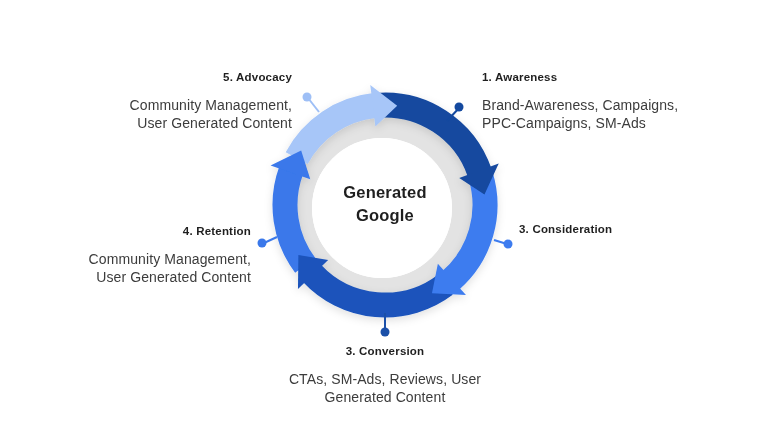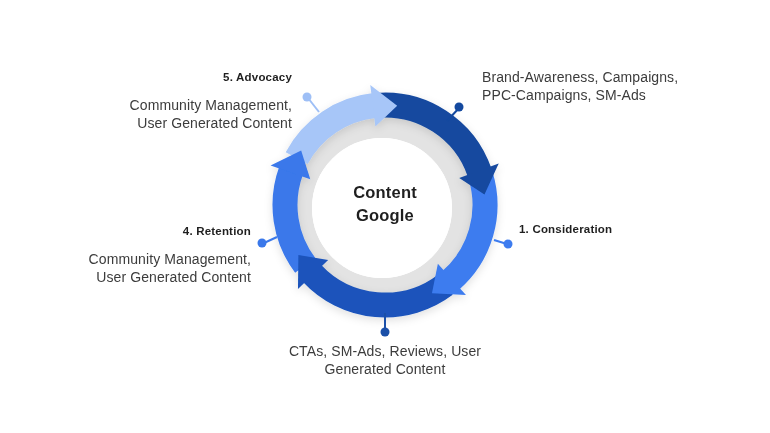--- a/index.html
+++ b/index.html
@@ -63,34 +63,36 @@
         <line x1="385" y1="313" x2="385" y2="331" stroke="#1A4FA8" stroke-width="2"></line>
         <circle cx="385" cy="332" r="4.5" fill="#1A4FA8"></circle>
         <line x1="277" y1="237" x2="264" y2="243" stroke="#3A78EA" stroke-width="2"></line>
         <circle cx="262" cy="243" r="4.5" fill="#3A78EA"></circle>
         <line x1="319" y1="112" x2="308" y2="98" stroke="#9EBFF6" stroke-width="2"></line>
         <circle cx="307" cy="97" r="4.5" fill="#9EBFF6"></circle>
       </g>
   </svg>
 
   <div class="center-label">
-    <div>Content</div>
+    <div>Generated</div>
     <div>Google</div>
   </div>
 
   <div class="stage stage-awareness">
+    <h3>1. Awareness</h3>
     <div class="details">Brand-Awareness, Campaigns,
 PPC-Campaigns, SM-Ads</div>
   </div>
 
   <div class="stage stage-consideration">
-    <h3>1. Consideration</h3>
+    <h3>3. Consideration</h3>
   </div>
 
   <div class="stage stage-conversion">
+    <h3>3. Conversion</h3>
     <div class="details">CTAs, SM-Ads, Reviews, User
 Generated Content</div>
   </div>
 
   <div class="stage stage-retention">
     <h3>4. Retention</h3>
     <div class="details">Community Management,
 User Generated Content</div>
   </div>
 

